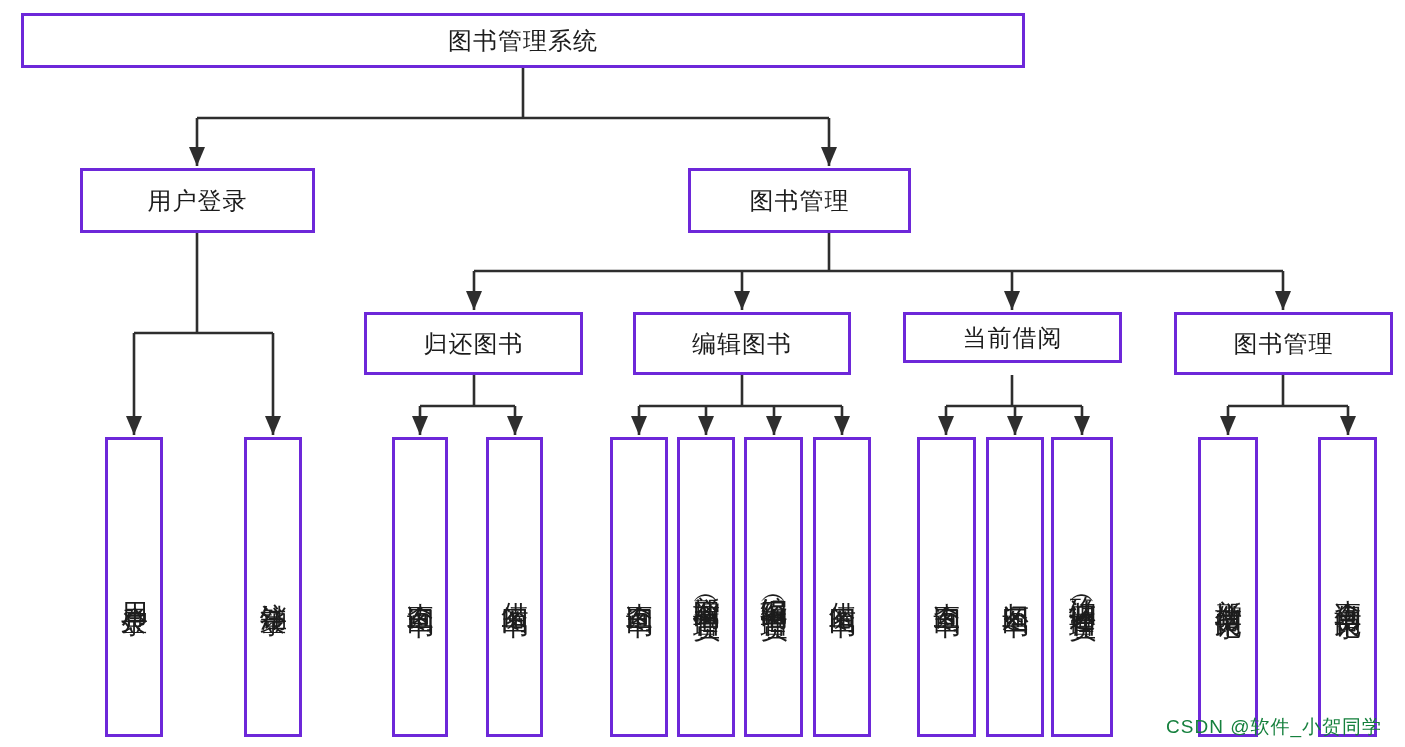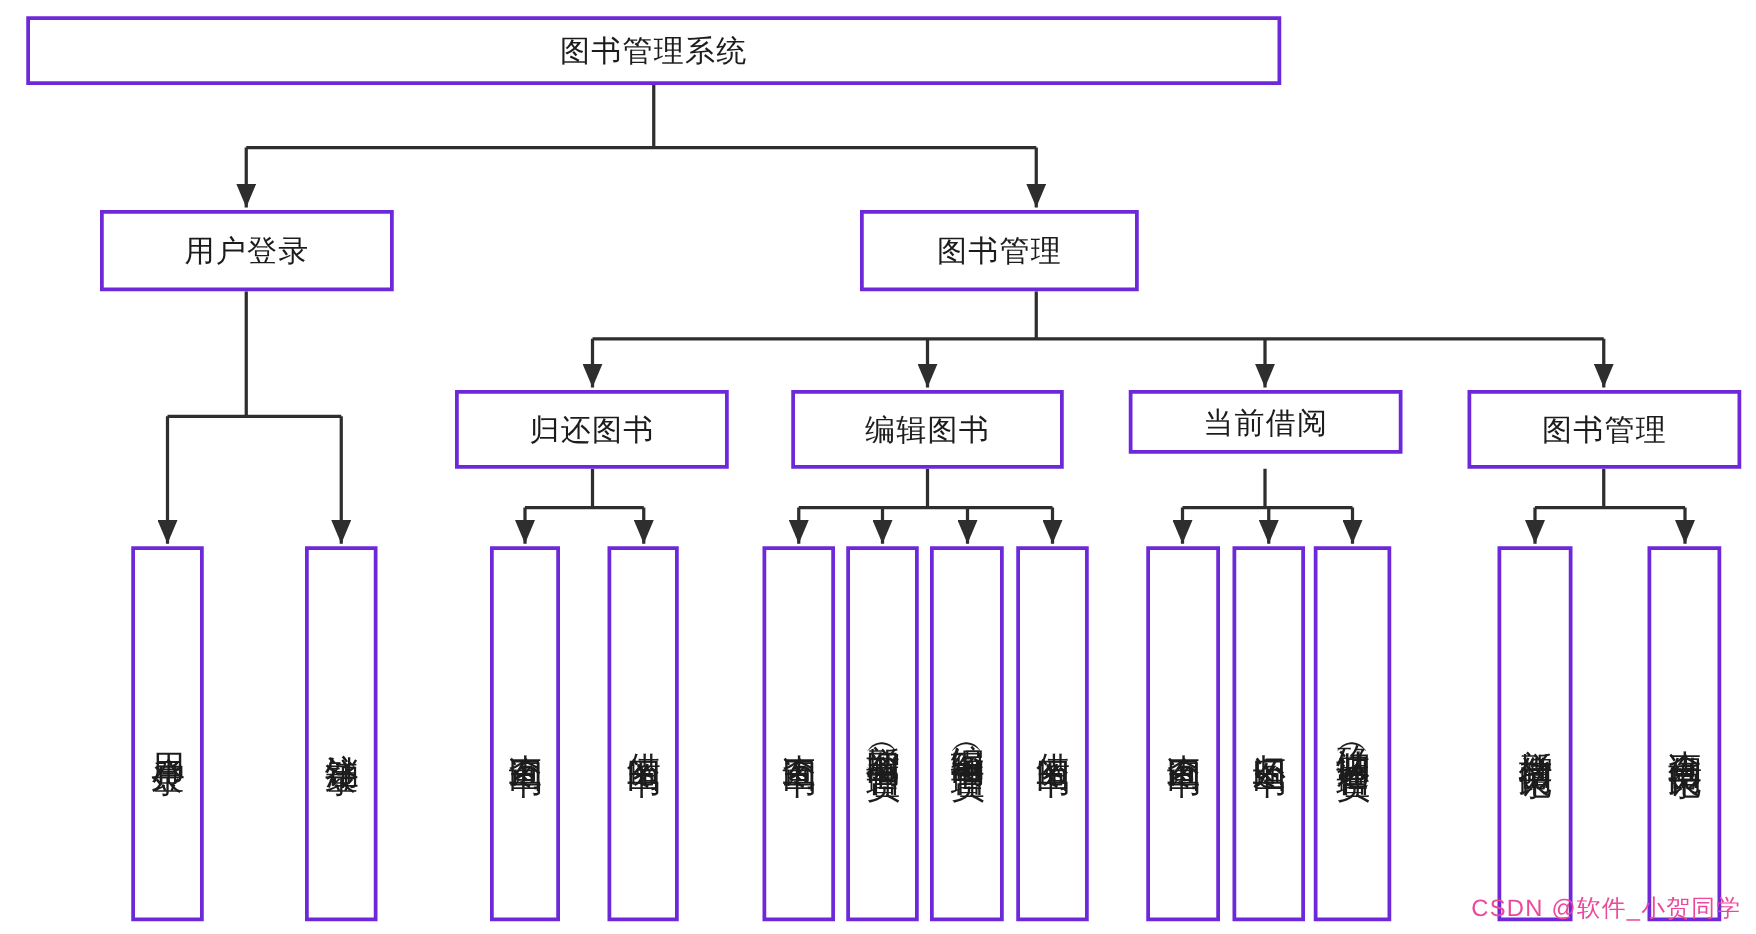--- a/index.html
+++ b/index.html
@@ -35,24 +35,24 @@
   .vbox span {
     writing-mode: vertical-rl;
     text-orientation: mixed;
     font-size: 27px;
     letter-spacing: 3px;
     line-height: 1;
     white-space: nowrap;
   }
   .watermark {
     position: absolute;
-    right: 12px;
+    right: 23px;
     top: 714px;
     font-size: 19px;
-    color: #ec4899;
+    color: #15803d;
     letter-spacing: 1px;
     pointer-events: none;
   }
 </style>
 </head>
 <body>
 
 <div id="canvas">
 
   <svg id="wires" viewBox="0 0 1405 747" xmlns="http://www.w3.org/2000/svg">

